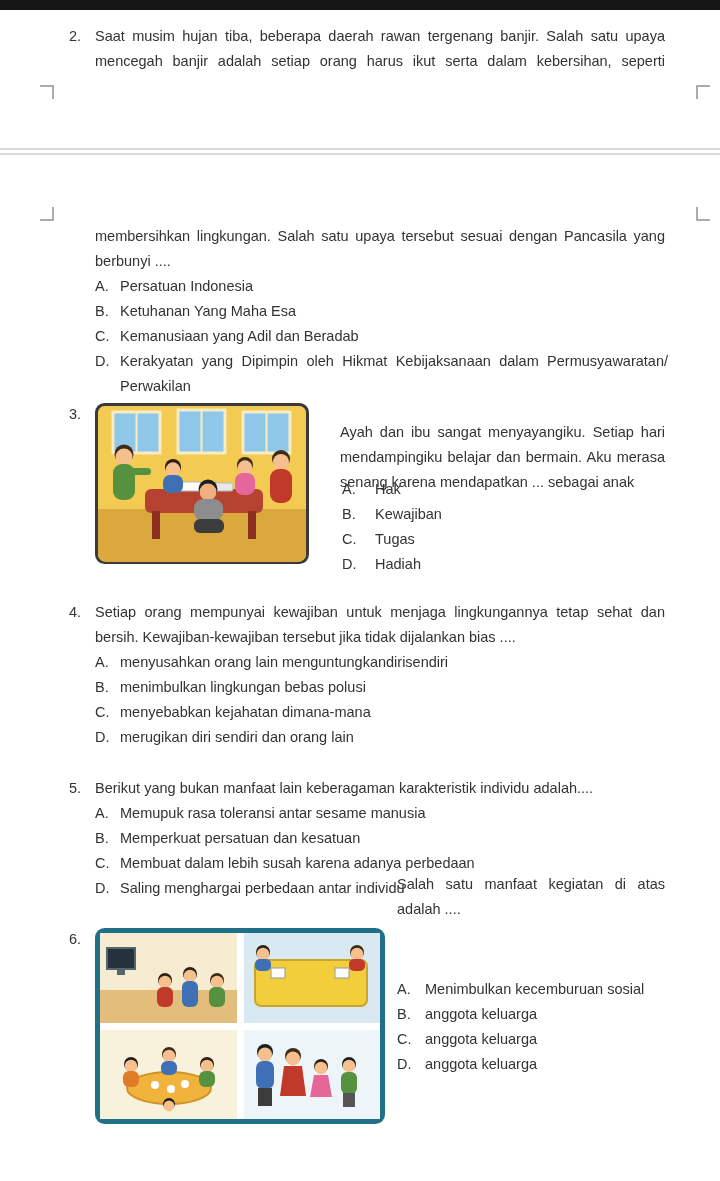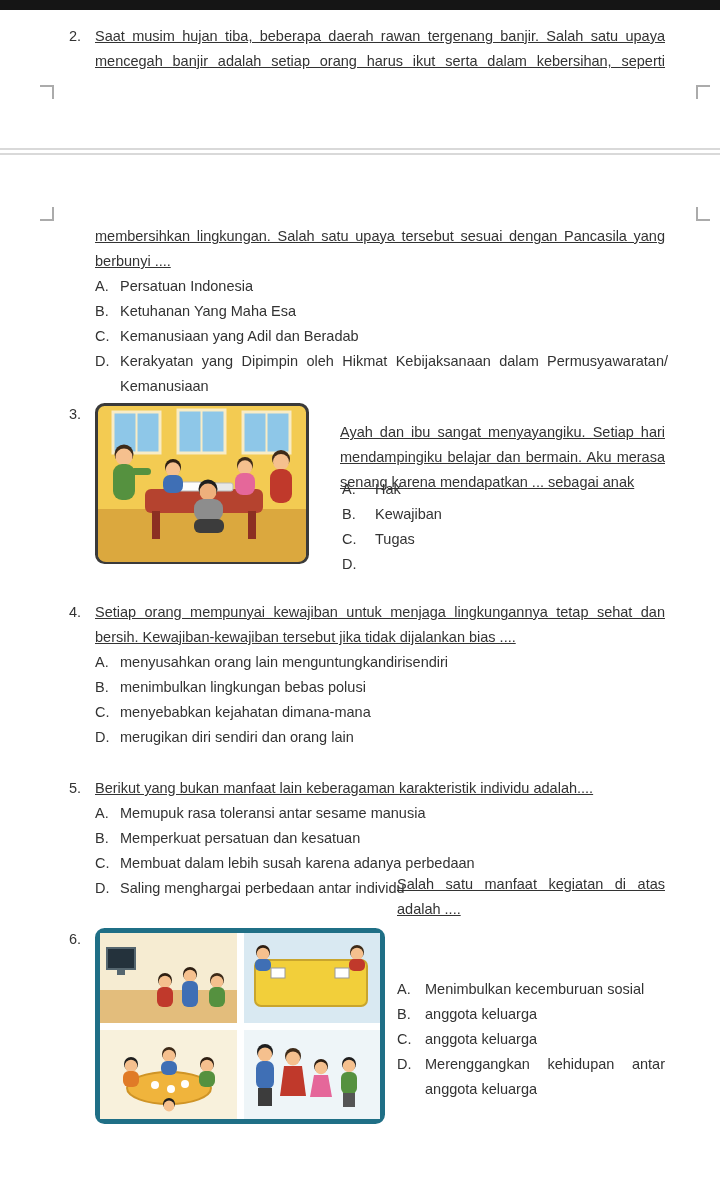--- a/index.html
+++ b/index.html
@@ -10,21 +10,21 @@
     font-size:14.5px; line-height:25px; color:#333333;
   }
   .topbar { position:absolute; left:0; top:0; width:720px; height:10px; background:#151515; }
   .pgline { position:absolute; left:0; width:720px; height:2px; background:#d9d9d9; }
   .crop { position:absolute; width:14px; height:14px; border:0 solid #ababab; }
   .c1l { left:40px;  top:85px;  border-top-width:2px; border-right-width:2px; }
   .c1r { left:696px; top:85px;  border-top-width:2px; border-left-width:2px; }
   .c2l { left:40px;  top:207px; border-bottom-width:2px; border-right-width:2px; }
   .c2r { left:696px; top:207px; border-bottom-width:2px; border-left-width:2px; }
   .num { position:absolute; left:69px; width:26px; }
-  .stem { position:absolute; text-align:justify;text-decoration:underline; }
+  .stem { position:absolute; text-align:justify; }
   .just-all { text-align:justify; text-align-last:justify; -moz-text-align-last:justify; }
   .opts { position:absolute; }
   .optrow { display:flex; align-items:flex-start; }
   .ol { flex:0 0 25px; }
   .ot { flex:1 1 auto; text-align:justify; }
   .ol3 { flex:0 0 33px; }
   .ol6 { flex:0 0 28px; }
   .l1, .l2 { display:block; }
   .imgframe { position:absolute; }
   .imgframe svg { display:block; }
@@ -57,21 +57,21 @@
       <span class="ot">Ketuhanan Yang Maha Esa</span>
     </div>
     <div class="optrow">
       <span class="ol">C.</span>
       <span class="ot">Kemanusiaan yang Adil dan Beradab</span>
     </div>
     <div class="optrow">
       <span class="ol">D.</span>
       <span class="ot">
         <span class="l1 just-all">Kerakyatan yang Dipimpin oleh Hikmat Kebijaksanaan dalam Permusyawaratan/</span>
-        <span class="l2">Kemanusiaan</span>
+        <span class="l2">Perwakilan</span>
       </span>
     </div>
   </div>
 
   <div class="num" style="top:402px">3.</div>
   <div class="imgframe" style="left:95px; top:403px; width:214px; height:161px">
     <svg viewBox="0 0 214 161" width="214" height="161">
       <rect x="1.5" y="1.5" width="211" height="158" rx="8" fill="#f3cb52" stroke="#3a3a3a" stroke-width="3"></rect>
       <path d="M3 106 H211 V151 a8 8 0 0 1 -8 8 H11 a8 8 0 0 1 -8 -8 Z" fill="#dba83e"></path>
       <g>
@@ -119,20 +119,21 @@
     <div class="optrow">
       <span class="ol3">B.</span>
       <span class="ot">Kewajiban</span>
     </div>
     <div class="optrow">
       <span class="ol3">C.</span>
       <span class="ot">Tugas</span>
     </div>
     <div class="optrow">
       <span class="ol3">D.</span>
+      <span class="ot">Hadiah</span>
     </div>
   </div>
 
   <div class="num" style="top:600px">4.</div>
   <div class="stem" style="top:600px; left:95px; width:570px">Setiap orang mempunyai kewajiban untuk menjaga lingkungannya tetap sehat dan bersih. Kewajiban-kewajiban tersebut jika tidak dijalankan bias ....</div>
   <div class="opts" style="top:650px; left:95px; width:573px">
     <div class="optrow">
       <span class="ol">A.</span>
       <span class="ot">menyusahkan orang lain menguntungkandirisendiri</span>
     </div>
@@ -255,19 +256,18 @@
     </div>
     <div class="optrow">
       <span class="ol6">C.</span>
       <span class="ot">
         <span class="l2">anggota keluarga</span>
       </span>
     </div>
     <div class="optrow">
       <span class="ol6">D.</span>
       <span class="ot">
-        <span class="l1 just-all">Merenggangkan kehidupan antar</span>
         <span class="l2">anggota keluarga</span>
       </span>
     </div>
   </div>
 
 </div>
 
 </body></html>

